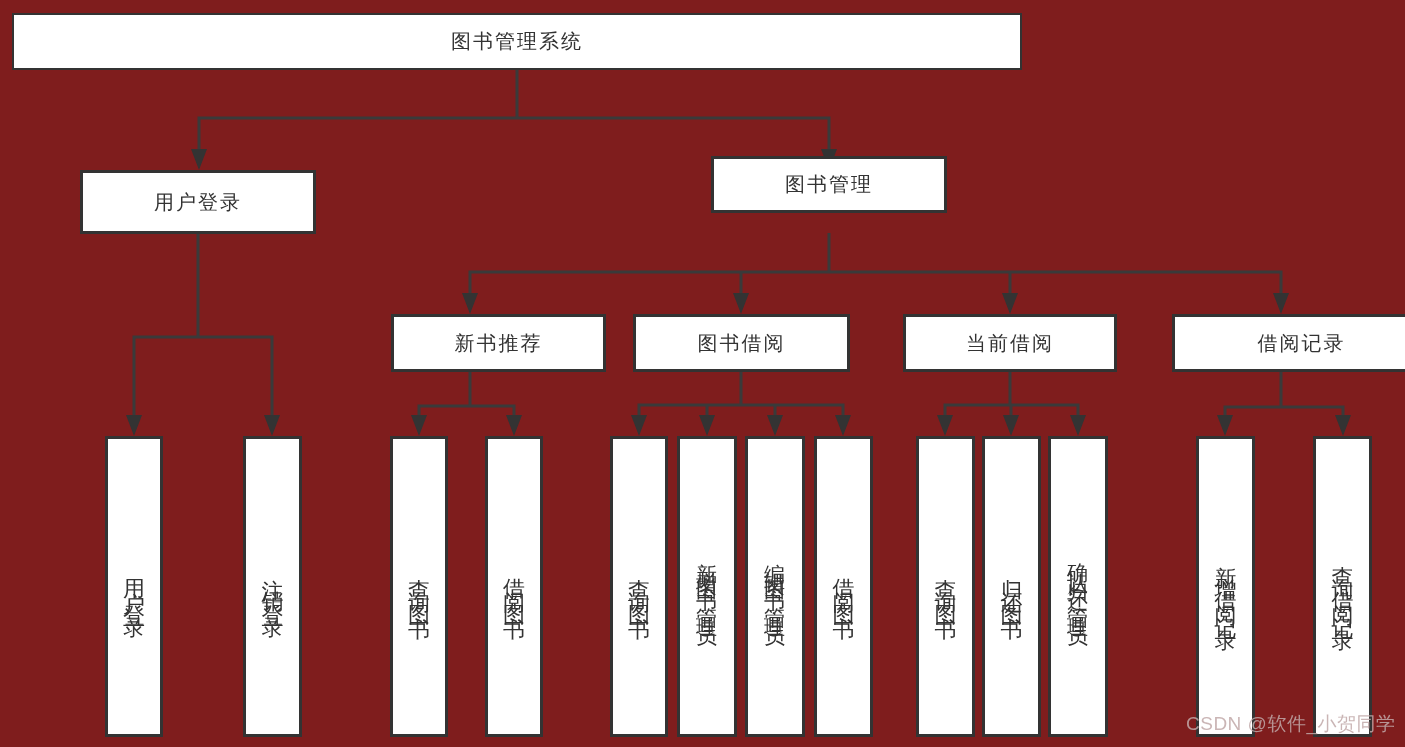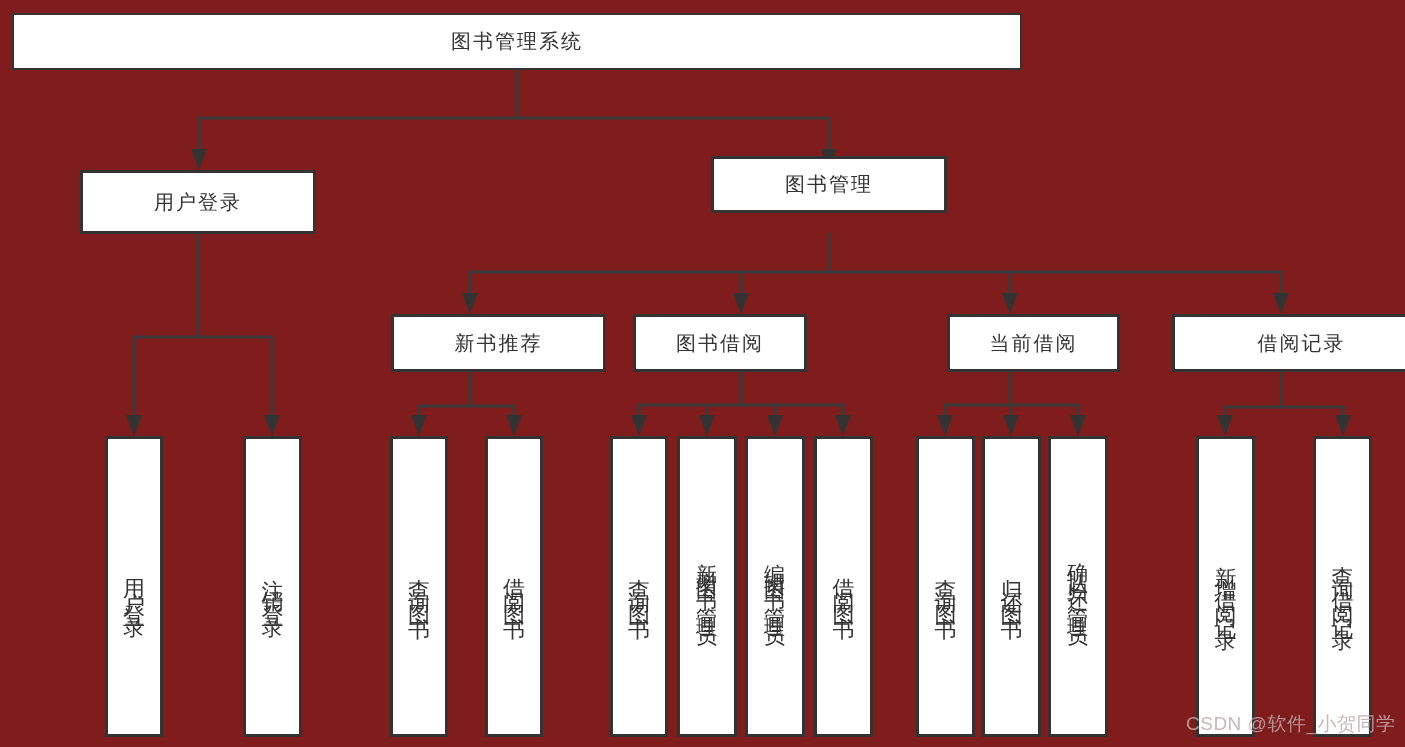--- a/index.html
+++ b/index.html
@@ -106,24 +106,24 @@
   <div class="node" style="left:80px; top:170px; width:236px; height:64px;">
     <span class="h-label">用户登录</span>
   </div>
   <div class="node" style="left:711px; top:156px; width:236px; height:57px;">
     <span class="h-label">图书管理</span>
   </div>
 
   <div class="node" style="left:363px; top:314px; width:215px; height:58px;margin-left:28px;">
     <span class="h-label">新书推荐</span>
   </div>
-  <div class="node" style="left:633px; top:314px; width:174px; height:58px;">
+  <div class="node" style="left:633px; top:314px; width:217px; height:58px;">
     <span class="h-label">图书借阅</span>
   </div>
-  <div class="node" style="left:903px; top:314px; width:173px; height:58px;margin-left:44px;">
+  <div class="node" style="left:903px; top:314px; width:214px; height:58px;">
     <span class="h-label">当前借阅</span>
   </div>
   <div class="node" style="left:1172px; top:314px; width:259px; height:58px;">
     <span class="h-label">借阅记录</span>
   </div>
 
   <div class="node leaf" style="left:105px; top:436px; width:58px; height:301px;">
     <span class="v-label">用户登录</span>
   </div>
   <div class="node leaf" style="left:243px; top:436px; width:59px; height:301px;">

